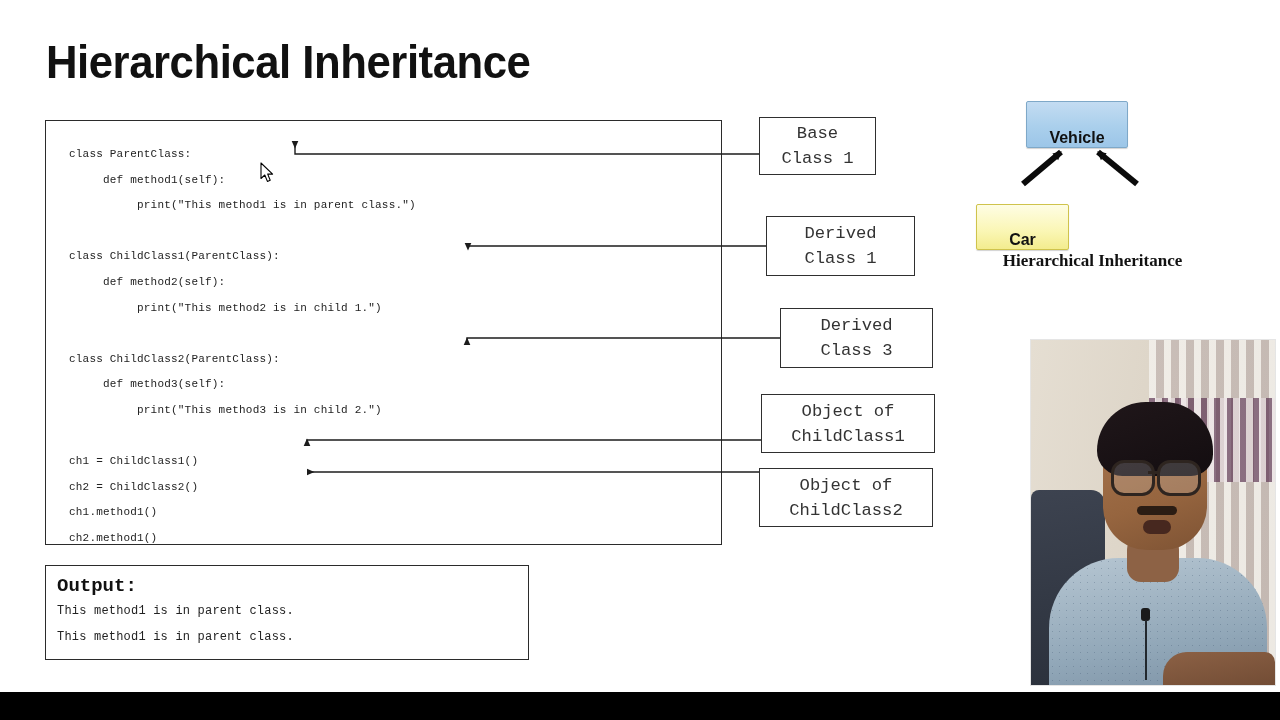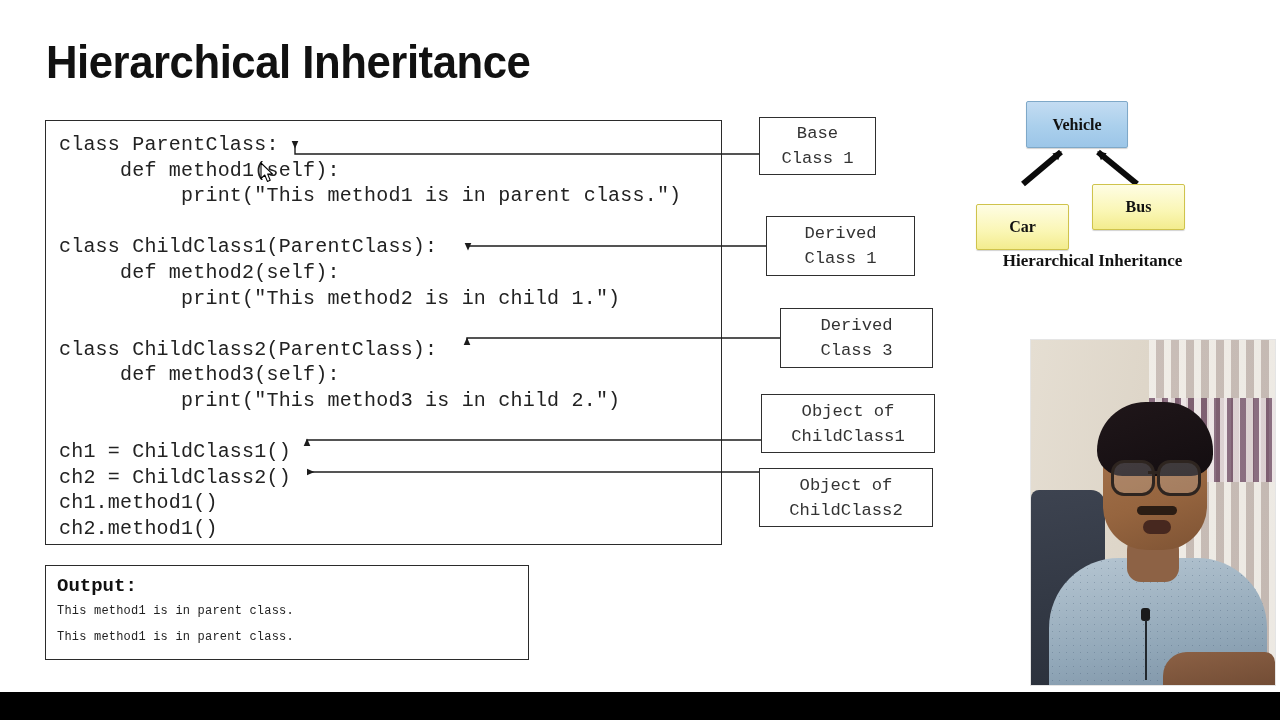--- a/index.html
+++ b/index.html
@@ -58,23 +58,23 @@
     height: 425px;
     border: 1.5px solid #2b2b2b;
     background: #ffffff;
     box-sizing: border-box;
     overflow: visible;
   }
   #code-text {
     position: absolute;
     left: 11px;
     top: 9px;
-    margin: 2px;
+    margin: 12px;
     font-family: "Liberation Mono", "DejaVu Sans Mono", monospace;
-    font-size: 20px;
+    font-size: 11px;
     line-height: 25.6px;
     color: #222222;
     white-space: pre;
     letter-spacing: 0.2px;
   }
 
   
   #output-box {
     position: absolute;
     left: 45px;
@@ -142,23 +142,23 @@
     position: absolute;
     left: 960px;
     top: 96px;
     width: 265px;
     height: 185px;
   }
   .dg-box {
     position: absolute;
     box-sizing: border-box;
     display: flex;
-    align-items: center;
+    align-items: flex-end;
     justify-content: center;
-    font-family: Liberation Serif, serif;
+    font-family: Liberation Sans, sans-serif;
     font-weight: 700;
     font-size: 16px;
     color: #111111;
     border-radius: 2px;
   }
   #dg-vehicle {
     left: 66px; top: 5px;
     width: 102px; height: 47px;
     background: linear-gradient(180deg, #c3dcf2 0%, #aacfec 55%, #9cc6e8 100%);
     border: 1px solid #7ea8c8;
@@ -360,23 +360,20 @@
       <line x1="63" y1="88" x2="101" y2="56" stroke="#0b0b0b" stroke-width="6" marker-end="url(#dgArrow)"></line>
       <line x1="177" y1="88" x2="138" y2="56" stroke="#0b0b0b" stroke-width="6" marker-end="url(#dgArrow)"></line>
     </svg>
 
     <div id="dg-vehicle" class="dg-box">
       <span>Vehicle</span>
     </div>
     <div id="dg-car" class="dg-box">
       <span>Car</span>
     </div>
-    <div id="dg-bus" class="dg-box">
-      <span>Bus</span>
-    </div>
     <div id="dg-caption">Hierarchical Inheritance</div>
   </div>
 
 
   <div id="webcam">
     <div class="wc-layer" id="wc-wall"></div>
     <div class="wc-layer" id="wc-curtain"></div>
     <div class="wc-layer" id="wc-curtain-band"></div>
     <div class="wc-layer" id="wc-chair"></div>
     <div class="wc-layer" id="wc-torso"></div>

